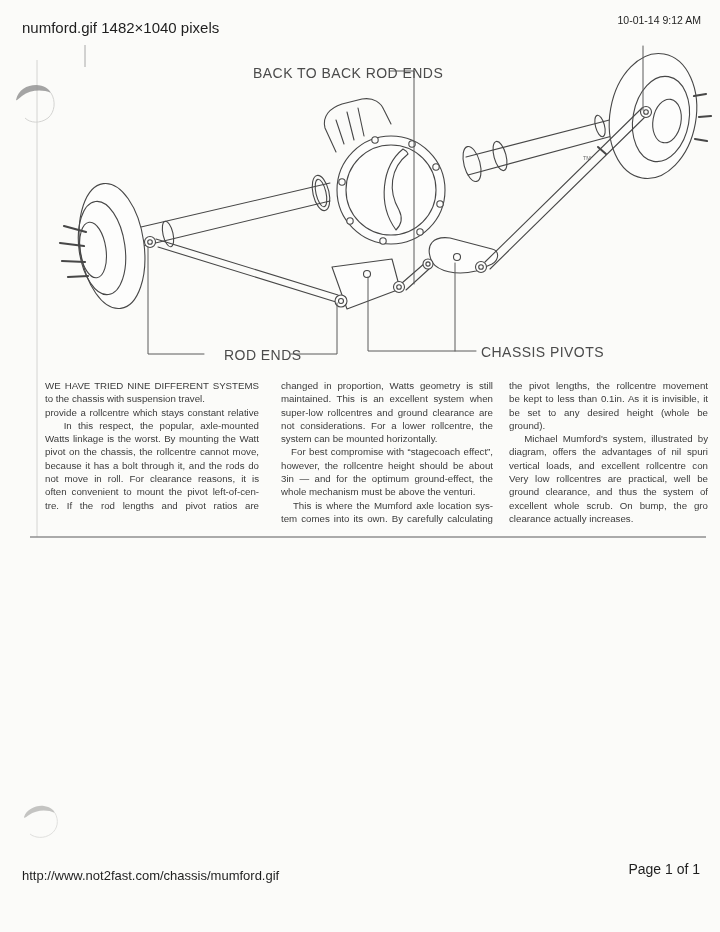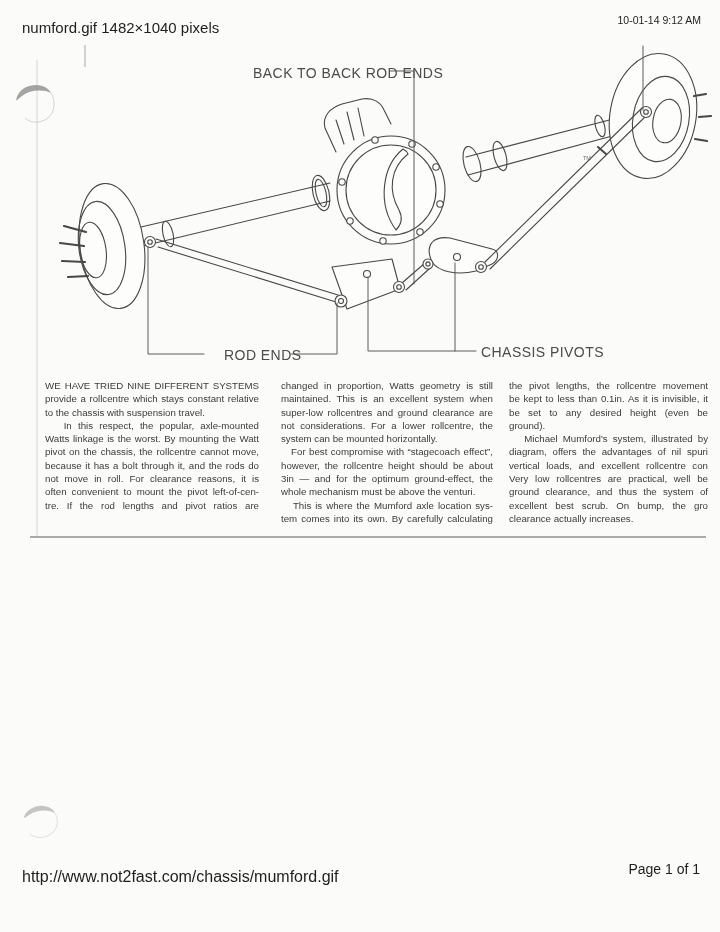--- a/index.html
+++ b/index.html
@@ -4,21 +4,21 @@
 <style>
   html,body { margin:0; padding:0; }
   body {
     width:720px; height:932px; position:relative;
     background:#fbfbf9; overflow:hidden;
     font-family:"Liberation Sans", sans-serif;
     -webkit-font-smoothing:antialiased;
   }
   .hdr-left  { position:absolute; left:22px;  top:19px; font-size:15px; color:#1e1e1e; }
   .hdr-right { position:absolute; right:19px; top:14px; font-size:10.5px; color:#1e1e1e;margin-left:48px; }
-  .ftr-left  { position:absolute; left:22px;  top:868px; font-size:16px; color:#1e1e1e; }
+  .ftr-left  { position:absolute; left:22px;  top:868px; font-size:13px; color:#1e1e1e; }
   .ftr-right { position:absolute; right:20px; top:861px; font-size:14px; color:#1e1e1e; }
 
   svg.diagram { position:absolute; left:0; top:0; }
 
   .dlabel { position:absolute; font-size:14px; letter-spacing:.45px; color:#4b4b4b; white-space:nowrap; }
   #lbl-b2b     { left:253px; top:65px;  }
   #lbl-rodends { left:224px; top:347px; }
   #lbl-chassis { left:481px; top:344px; }
 
   .col { position:absolute; top:379px; font-size:9.7px; line-height:13.3px; color:#3b3b3b; }
@@ -159,22 +159,22 @@
 
   <text x="583" y="160" font-size="5.5" fill="#6e6e6e" font-family="Liberation Sans, sans-serif">TM</text>
 </svg>
 
 <div class="dlabel" id="lbl-b2b">BACK TO BACK ROD ENDS</div>
 <div class="dlabel" id="lbl-rodends">ROD ENDS</div>
 <div class="dlabel" id="lbl-chassis">CHASSIS PIVOTS</div>
 
 <div class="col" id="col1">
   <span class="ln">WE HAVE TRIED NINE DIFFERENT SYSTEMS</span>
+  <span class="ln pe">to the chassis with suspension travel.</span>
   <span class="ln">provide a rollcentre which stays constant relative</span>
-  <span class="ln pe">to the chassis with suspension travel.</span>
   <span class="ln">   In this respect, the popular, axle-mounted</span>
   <span class="ln">Watts linkage is the worst. By mounting the Watt</span>
   <span class="ln">pivot on the chassis, the rollcentre cannot move,</span>
   <span class="ln">because it has a bolt through it, and the rods do</span>
   <span class="ln">not move in roll. For clearance reasons, it is</span>
   <span class="ln">often convenient to mount the pivot left-of-cen-</span>
   <span class="ln">tre. If the rod lengths and pivot ratios are</span>
 </div>
 
 <div class="col" id="col2">
@@ -187,25 +187,25 @@
   <span class="ln">however, the rollcentre height should be about</span>
   <span class="ln">3in — and for the optimum ground-effect, the</span>
   <span class="ln pe">whole mechanism must be above the venturi.</span>
   <span class="ln">   This is where the Mumford axle location sys-</span>
   <span class="ln">tem comes into its own. By carefully calculating</span>
 </div>
 
 <div class="col" id="col3">
   <span class="ln">the pivot lengths, the rollcentre movement</span>
   <span class="ln">be kept to less than 0.1in. As it is invisible, it</span>
-  <span class="ln">be set to any desired height (even be</span>
+  <span class="ln">be set to any desired height (whole be</span>
   <span class="ln pe">ground).</span>
   <span class="ln">   Michael Mumford's system, illustrated by</span>
   <span class="ln">diagram, offers the advantages of nil spuri</span>
   <span class="ln">vertical loads, and excellent rollcentre con</span>
   <span class="ln">Very low rollcentres are practical, well be</span>
   <span class="ln">ground clearance, and thus the system of</span>
-  <span class="ln">excellent best scrub. On bump, the gro</span>
+  <span class="ln">excellent whole scrub. On bump, the gro</span>
   <span class="ln pe">clearance actually increases.</span>
 </div>
 
 <div class="ftr-left">http://www.not2fast.com/chassis/mumford.gif</div>
 <div class="ftr-right">Page 1 of 1</div>
 
 </body></html>

